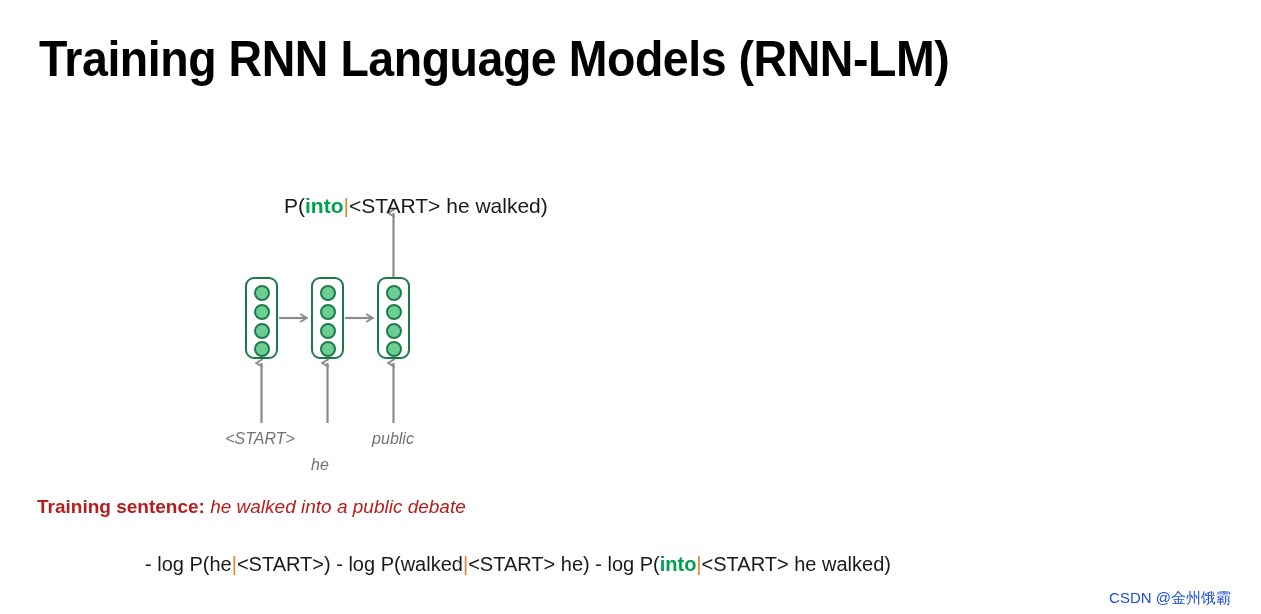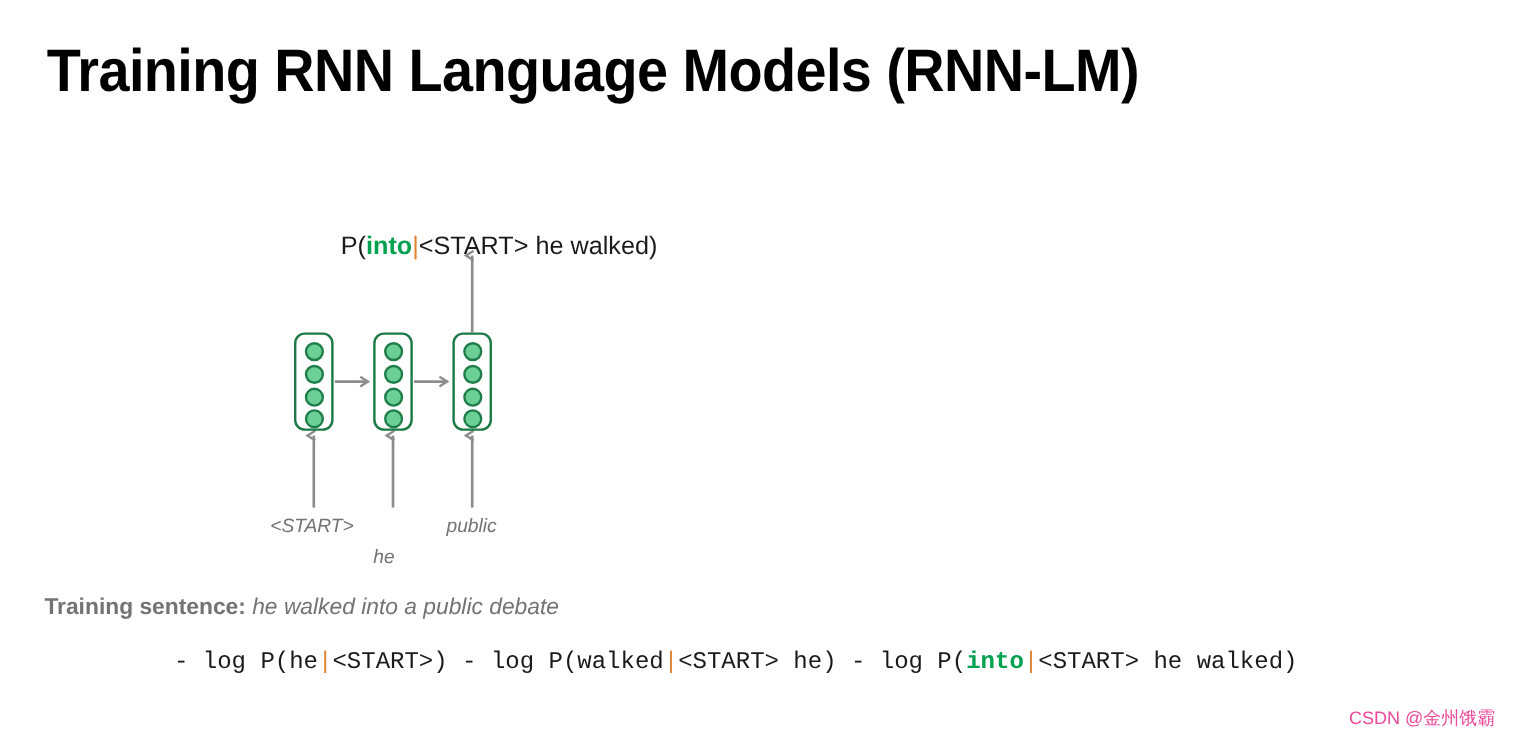--- a/index.html
+++ b/index.html
@@ -104,46 +104,45 @@
   #word-he     { left: 292px; top: 430px; width: 56px; margin-top: 26px;  }
   #word-walked { left: 338px; top: 430px; width: 110px; }
 
   
   #training-sentence {
     position: absolute;
     left: 37px;
     top: 496px;
     font-size: 19px;
     white-space: nowrap;
-    color: #737373;
+    color: #b91c1c;
   }
   #training-sentence .lbl {
     font-weight: bold;
   }
   #training-sentence .sent {
     font-style: italic;
   }
 
   #loss-formula {
     position: absolute;
     left: 145px;
-    top: 541px;
+    top: 553px;
     font-size: 20px;
     white-space: nowrap;
     color: #1a1a1a;
-    font-family: Liberation Mono, monospace;
   }
 
   
   #watermark {
     position: absolute;
-    right: 15px;
+    right: 30px;
     bottom: 6px;
     font-size: 15px;
-    color: #ec4899;
+    color: #1d4ed8;
     white-space: nowrap;
   }
 </style>
 </head>
 <body>
 
 <div id="slide-title">Training RNN Language Models (RNN-LM)</div>
 
 <svg id="diagram" viewBox="0 0 1261 614" xmlns="http://www.w3.org/2000/svg">
   <defs>

